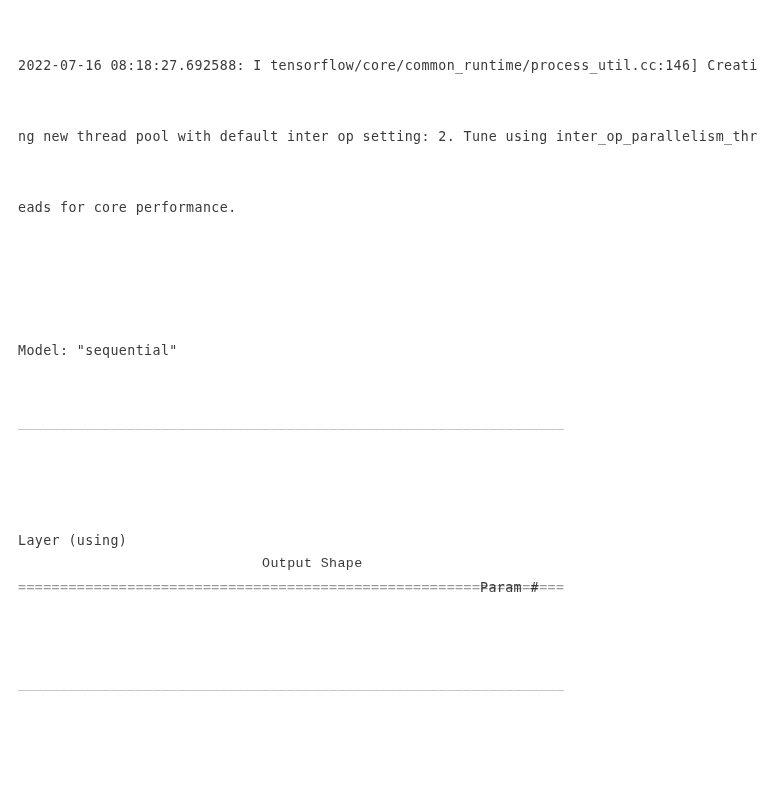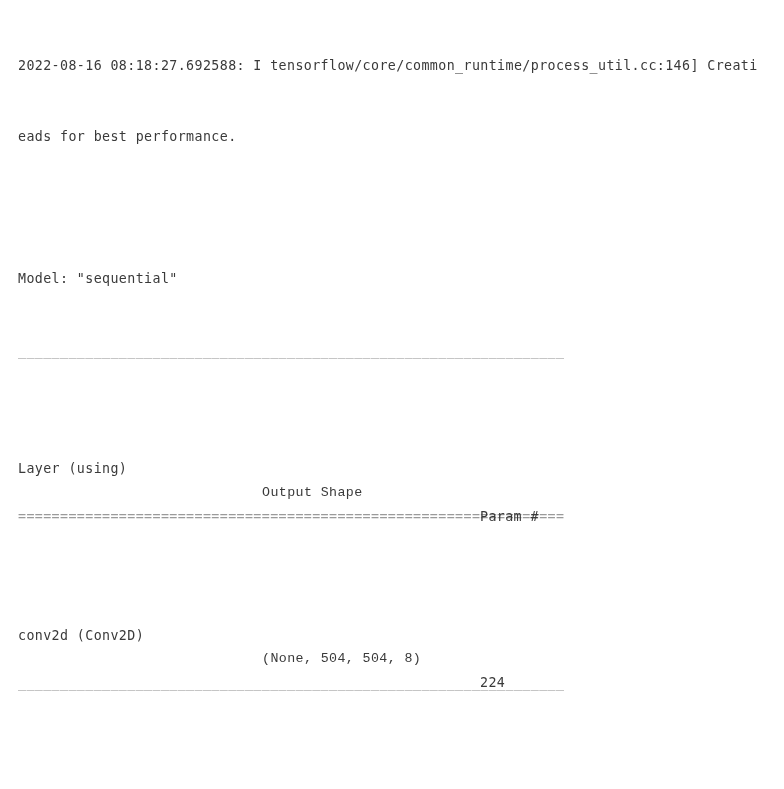--- a/index.html
+++ b/index.html
@@ -56,38 +56,34 @@
     }
     .col-param {
       position: absolute;
       left: 462px;
     }
   </style>
 </head>
 <body>
 
 <div class="output">
-  <span class="log-line">2022-08-16 08:18:27.692588: I tensorflow/core/common_runtime/process_util.cc:146] Creati</span>
-  <span class="log-line">eads for best performance.</span>
+  <span class="log-line">2022-07-16 08:18:27.692588: I tensorflow/core/common_runtime/process_util.cc:146] Creati</span>
+  <span class="log-line">ng new thread pool with default inter op setting: 2. Tune using inter_op_parallelism_thr</span>
+  <span class="log-line">eads for core performance.</span>
   <span class="blank"></span>
   <span class="log-line">Model: "sequential"</span>
   <span class="rule">_________________________________________________________________</span>
 
   <div class="row">
     <span class="col-layer">Layer (using)</span>
     <span class="col-shape">Output Shape</span>
     <span class="col-param">Param #</span>
   </div>
   <span class="rule">=================================================================</span>
 
-  <div class="row">
-    <span class="col-layer">conv2d (Conv2D)</span>
-    <span class="col-shape">(None, 504, 504, 8)</span>
-    <span class="col-param">224</span>
-  </div>
   <span class="rule">_________________________________________________________________</span>
 
   
   
 
   
   
 
   
   

